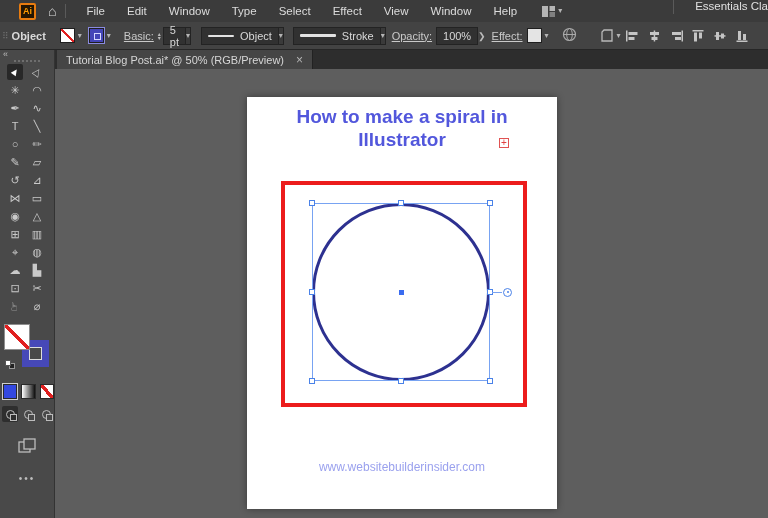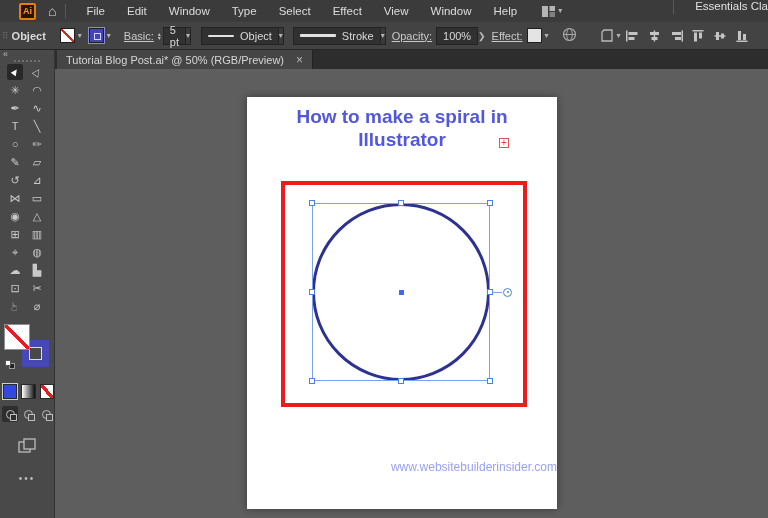--- a/index.html
+++ b/index.html
@@ -94,21 +94,21 @@
   .bbox{position:absolute;inset:0;border:1px solid var(--selection-blue);}
   .shape-circle{position:absolute;inset:0;border:3px solid var(--circle-stroke);border-radius:50%;}
   .h{position:absolute;width:6px;height:6px;background:#fff;border:1px solid #4a82e8;}
   .h.tl{left:-3px;top:-3px;} .h.tm{left:calc(50% - 3px);top:-3px;} .h.tr{right:-3px;top:-3px;}
   .h.ml{left:-3px;top:calc(50% - 3px);} .h.mr{right:-3px;top:calc(50% - 3px);}
   .h.bl{left:-3px;bottom:-3px;} .h.bm{left:calc(50% - 3px);bottom:-3px;} .h.br{right:-3px;bottom:-3px;}
   .centerdot{position:absolute;left:calc(50% - 2.5px);top:calc(50% - 2.5px);width:5px;height:5px;background:#3a6cf0;}
   .widgetline{position:absolute;right:-12px;top:calc(50% - .5px);width:10px;height:1px;background:var(--selection-blue);}
   .sidewidget{position:absolute;right:-22px;top:calc(50% - 4.5px);width:9px;height:9px;border:1px solid #4a82e8;border-radius:50%;}
   .sidewidget::after{content:'';position:absolute;left:2.5px;top:2.5px;width:2px;height:2px;background:#4a82e8;border-radius:50%;}
-  .ab-url{position:absolute;top:363px;left:0;width:100%;text-align:right;font-size:12px;color:var(--url-blue);}
+  .ab-url{position:absolute;top:363px;left:0;width:100%;text-align:center;font-size:12px;color:var(--url-blue);}
 </style>
 </head>
 <body>
 
 <div class="menubar" data-name="menu-bar">
   <div class="ai-logo" data-name="illustrator-logo-icon">Ai</div>
   <div class="home-icon" data-name="home-icon">⌂</div>
   <div class="vsep" data-name="divider"></div>
   <div class="menus" data-name="menu-items">
     <span data-name="menu-file">File</span>

